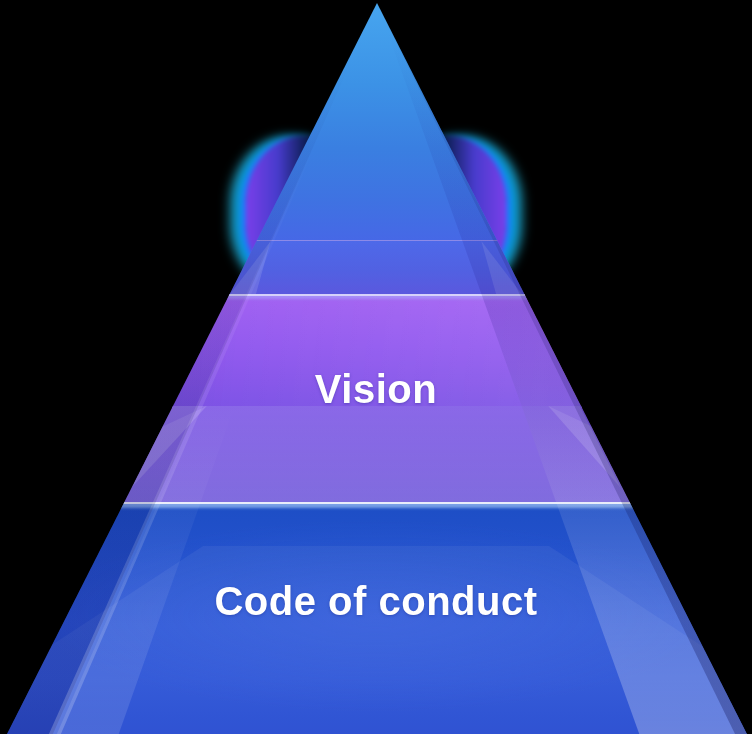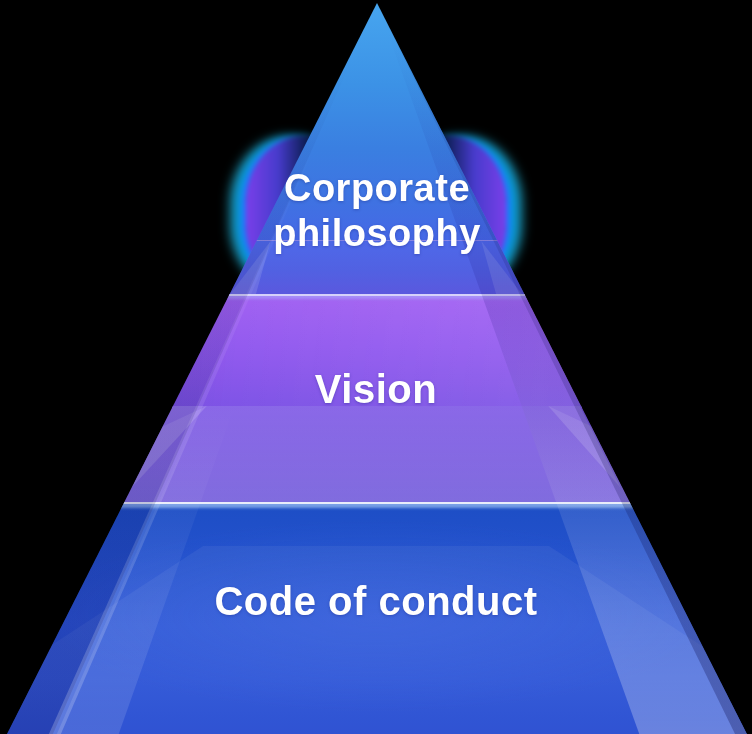--- a/index.html
+++ b/index.html
@@ -198,20 +198,19 @@
     <div class="band code">
       <div class="overlay trap"></div>
     </div>
 
     <div class="side side-left"></div>
     <div class="side side-left-seam"></div>
     <div class="side side-left-band"></div>
     <div class="side side-right"></div>
     <div class="side side-right-rim"></div>
 
-    <div class="label label-1">Corporate philosophy</div>
 
     <div class="label label-2">Vision</div>
 
     <div class="label label-3">Code of conduct</div>
 
   </div>
 </div>
 
 </body></html>

